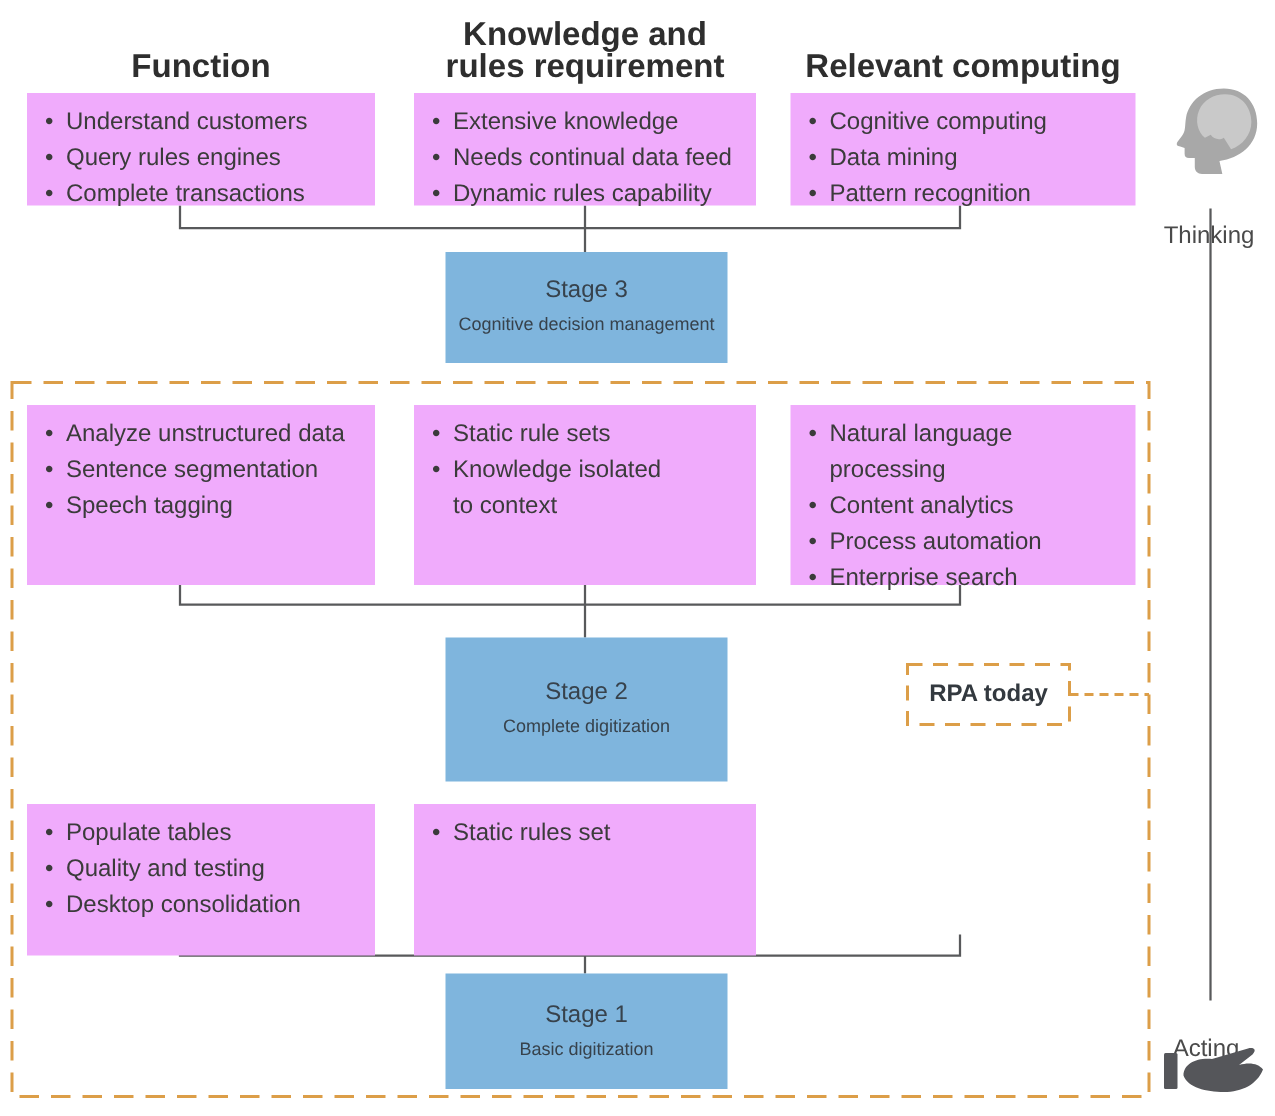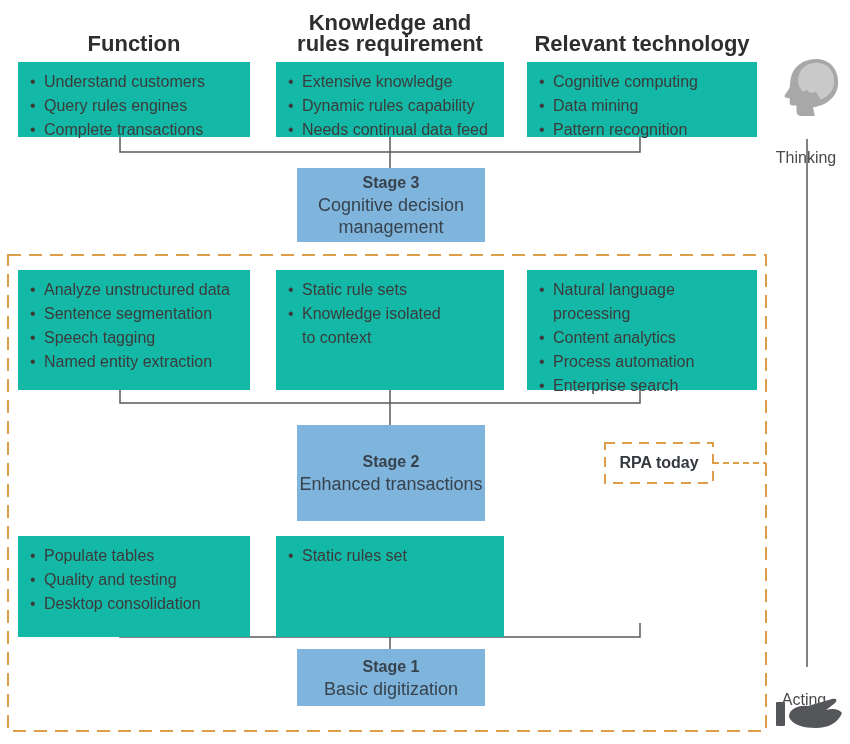--- a/index.html
+++ b/index.html
@@ -18,42 +18,42 @@
   .r3{top:536px;height:101px}
 
   .hdr{
     position:absolute;top:8px;height:46px;
     display:flex;align-items:flex-end;justify-content:center;
     font-weight:bold;font-size:22px;line-height:21px;color:#2e2e2e;
     text-align:center;white-space:pre-line;
   }
 
   .gbox{
-    position:absolute;background:#14b8a6;box-sizing:border-box;
+    position:absolute;background:#f0abfc;box-sizing:border-box;
     padding:8px 8px 6px 12px;
   }
   .gbox ul{margin:0;padding:0;list-style:none;}
   .gbox li{
     position:relative;padding-left:14px;font-size:16px;line-height:24px;
     color:#3b3b3b;white-space:pre-line;
   }
   .gbox li::before{
     content:"\2022";position:absolute;left:0;top:0;color:#3b3b3b;
   }
 
   .stage{
     position:absolute;left:297px;width:188px;background:#7fb5dd;
     display:flex;flex-direction:column;align-items:center;justify-content:center;
     text-align:center;color:#37424c;box-sizing:border-box;
   }
-  .stage .t{font-weight:bold;font-size:16px;line-height:22px;}
-  .stage .s{font-size:18px;line-height:22px;}
+  .stage .t{font-weight:normal;font-size:16px;line-height:22px;}
+  .stage .s{font-size:12px;line-height:22px;}
   .stage3{top:168px;height:74px;}
   .stage2{top:425px;height:96px;}
-  .stage1{top:649px;height:57px;}
+  .stage1{top:649px;height:77px;}
 
   .rpa-label{
     position:absolute;left:605px;top:443px;width:108px;height:40px;
     display:flex;align-items:center;justify-content:center;
     font-weight:bold;font-size:16px;color:#33393f;
   }
 
   .side-label{
     position:absolute;text-align:center;font-size:16px;color:#4a4a4a;
   }
@@ -80,55 +80,54 @@
     <path d="M120 137 V152 H640 V137 M390 137 V168" fill="none" stroke="#58595b" stroke-width="1.5"></path>
     <path d="M120 390 V403 H640 V390 M390 390 V425" fill="none" stroke="#58595b" stroke-width="1.5"></path>
     <path d="M120 623 V637 H640 V623 M390 623 V649" fill="none" stroke="#58595b" stroke-width="1.5"></path>
 
     <path d="M807 139 V667" fill="none" stroke="#58595b" stroke-width="1.5"></path>
   </svg>
 
   <div class="hdr c1">Function</div>
   <div class="hdr c2">Knowledge and
 rules requirement</div>
-  <div class="hdr c3">Relevant technology</div>
+  <div class="hdr c3">Relevant computing</div>
 
   <div class="gbox r1 c1">
     <ul>
         <li>Understand customers</li>
         <li>Query rules engines</li>
         <li>Complete transactions</li>
       </ul>
   </div>
   <div class="gbox r1 c2">
     <ul>
         <li>Extensive knowledge</li>
+        <li>Needs continual data feed</li>
         <li>Dynamic rules capability</li>
-        <li>Needs continual data feed</li>
       </ul>
   </div>
   <div class="gbox r1 c3">
     <ul>
         <li>Cognitive computing</li>
         <li>Data mining</li>
         <li>Pattern recognition</li>
       </ul>
   </div>
 
   <div class="stage stage3">
     <div class="t">Stage 3</div>
     <div class="s">Cognitive decision management</div>
   </div>
 
   <div class="gbox r2 c1">
     <ul>
         <li>Analyze unstructured data</li>
         <li>Sentence segmentation</li>
         <li>Speech tagging</li>
-        <li>Named entity extraction</li>
       </ul>
   </div>
   <div class="gbox r2 c2">
     <ul>
         <li>Static rule sets</li>
         <li>Knowledge isolated
 to context</li>
       </ul>
   </div>
   <div class="gbox r2 c3">
@@ -136,21 +135,21 @@
         <li>Natural language
 processing</li>
         <li>Content analytics</li>
         <li>Process automation</li>
         <li>Enterprise search</li>
       </ul>
   </div>
 
   <div class="stage stage2">
     <div class="t">Stage 2</div>
-    <div class="s">Enhanced transactions</div>
+    <div class="s">Complete digitization</div>
   </div>
 
   <div class="rpa-label">RPA today</div>
 
   <div class="gbox r3 c1">
     <ul>
         <li>Populate tables</li>
         <li>Quality and testing</li>
         <li>Desktop consolidation</li>
       </ul>

